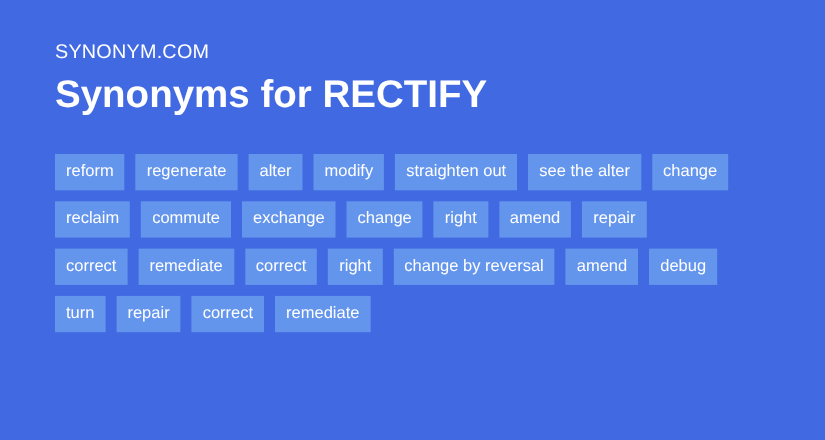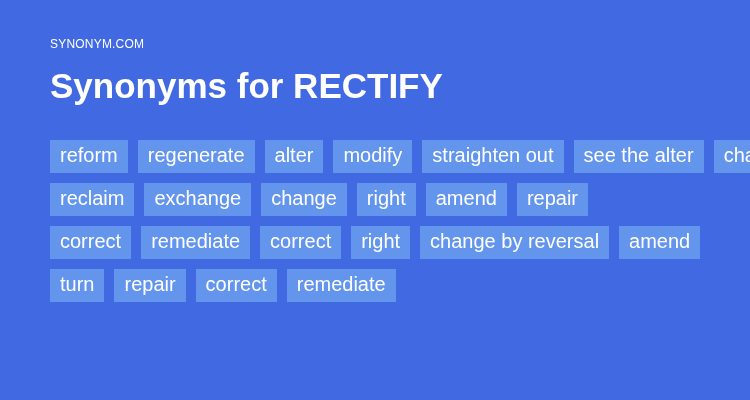--- a/index.html
+++ b/index.html
@@ -5,36 +5,36 @@
     html, body { margin: 0; padding: 0; }
     body {
       width: 750px; height: 400px; overflow: hidden;
       background: #4169E1;
       font-family: "Liberation Sans", sans-serif;
       color: #ffffff;
       position: relative;
     }
     .brand {
       position: absolute; left: 50px; top: 37px;
-      font-size: 12px; letter-spacing: 0.2px;
+      font-size: 18px; letter-spacing: 0.2px;
     }
     .title {
       position: absolute; left: 50px; top: 66px;
       font-size: 35px; font-weight: bold; margin: 0;
     }
     .chips {
       position: absolute; left: 50px; top: 140px; width: 660px;
     }
     .row { display: flex; height: 33px; margin-bottom: 10px; }
     .chip {
       background: #6495ED;
       height: 33px; line-height: 31px;
       padding: 0 10px;
       margin-right: 10px;
-      font-size: 20px;
+      font-size: 15px;
       white-space: nowrap;
       box-sizing: border-box;
       cursor: pointer;
     }
   </style>
 </head>
 <body>
 
 <div class="brand">SYNONYM.COM</div>
 <h1 class="title">Synonyms for RECTIFY</h1>
@@ -44,33 +44,35 @@
     <span class="chip">reform</span>
     <span class="chip">regenerate</span>
     <span class="chip">alter</span>
     <span class="chip">modify</span>
     <span class="chip">straighten out</span>
     <span class="chip">see the alter</span>
     <span class="chip">change</span>
   </div>
   <div class="row">
     <span class="chip">reclaim</span>
+    <span class="chip">commute</span>
     <span class="chip">exchange</span>
     <span class="chip">change</span>
     <span class="chip">right</span>
     <span class="chip">amend</span>
     <span class="chip">repair</span>
   </div>
   <div class="row">
     <span class="chip">correct</span>
     <span class="chip">remediate</span>
     <span class="chip">correct</span>
     <span class="chip">right</span>
     <span class="chip">change by reversal</span>
     <span class="chip">amend</span>
+    <span class="chip">debug</span>
   </div>
   <div class="row">
     <span class="chip">turn</span>
     <span class="chip">repair</span>
     <span class="chip">correct</span>
     <span class="chip">remediate</span>
   </div>
 </div>
 
 </body></html>

